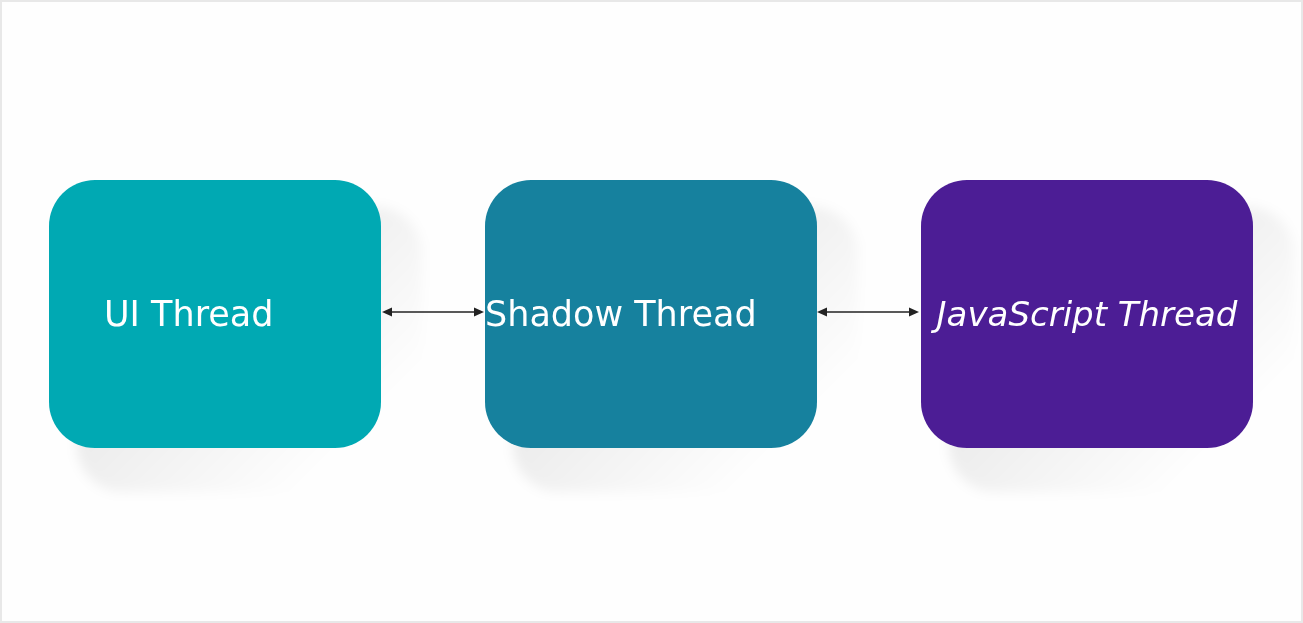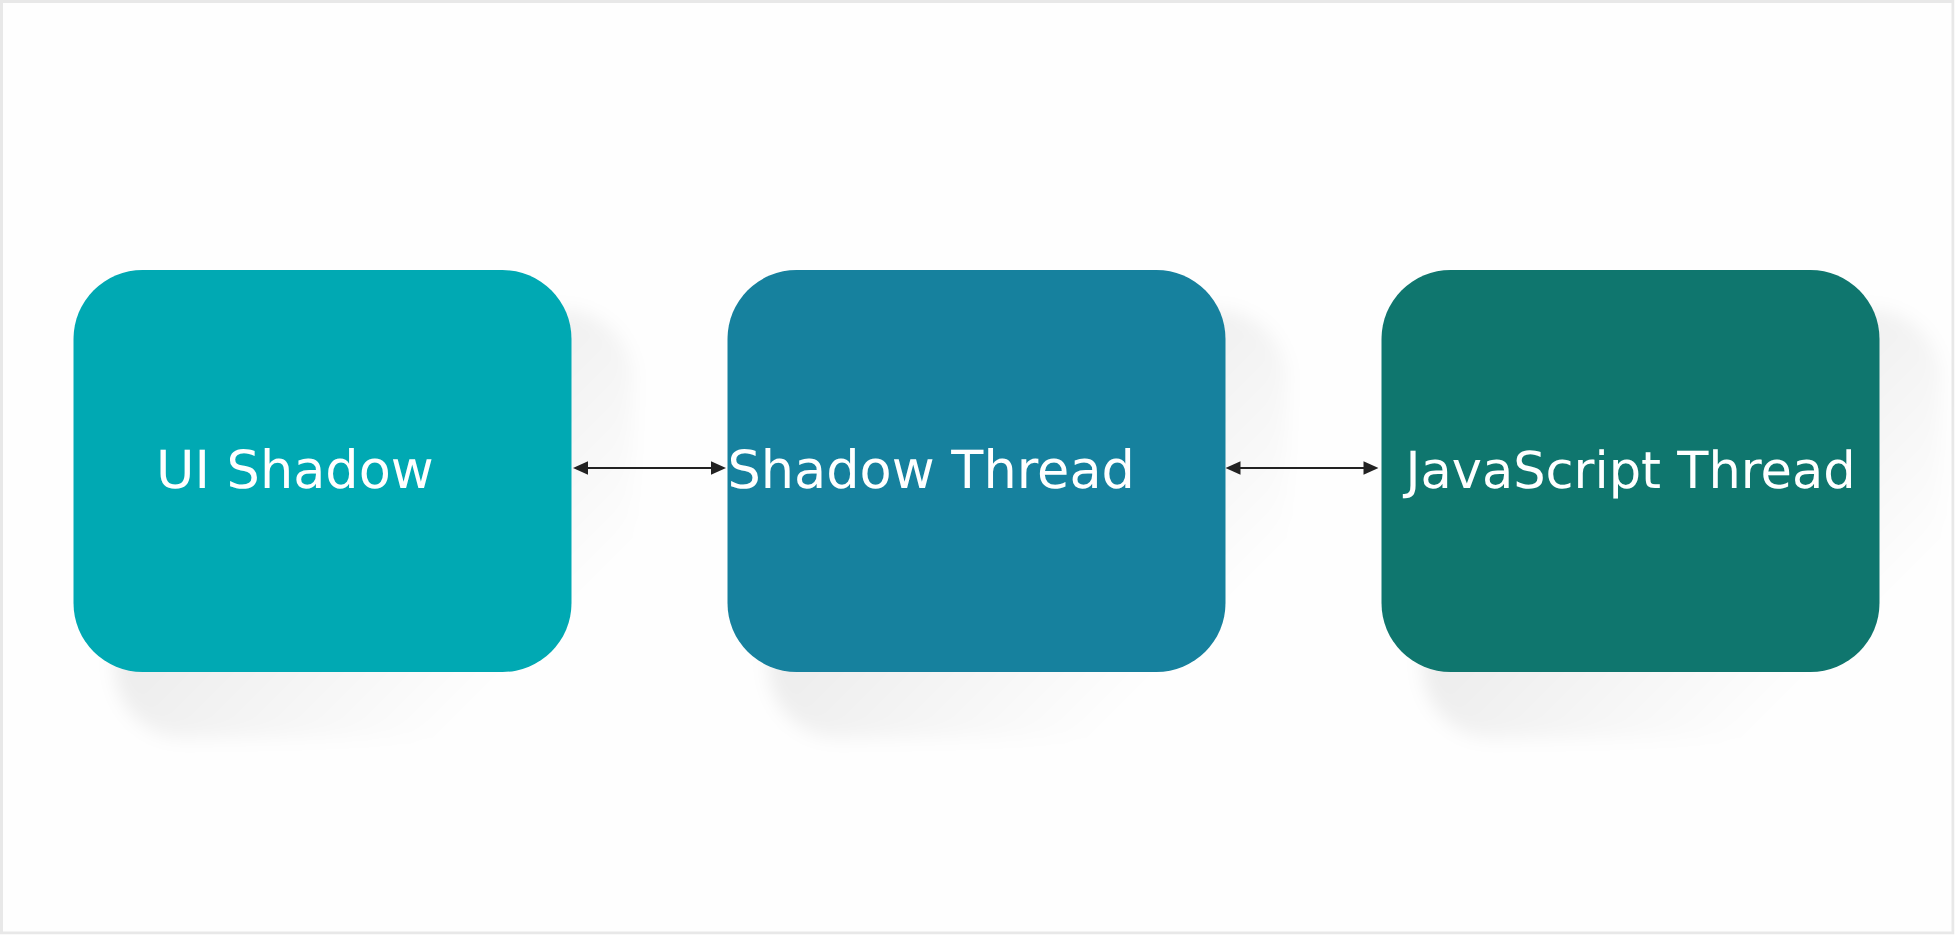--- a/index.html
+++ b/index.html
@@ -62,28 +62,28 @@
 </head>
 <body>
 
 <div class="canvas">
 
   <div class="shadow" style="left:75px; top:205px; width:345px; height:285px;"></div>
   <div class="shadow" style="left:511px; top:205px; width:345px; height:285px;"></div>
   <div class="shadow" style="left:947px; top:205px; width:345px; height:285px;"></div>
 
   <div class="node" id="node-ui" style="background:#00a9b3;">
-    <span class="label">UI Shadow</span>
+    <span class="label">UI Thread</span>
   </div>
 
   <div class="node" id="node-shadow" style="background:#16819e;">
     <span class="label">Shadow Thread</span>
   </div>
 
-  <div class="node" id="node-js" style="background:#0f766e;">
+  <div class="node" id="node-js" style="background:#4c1d95;font-style:italic;">
     <span class="label">JavaScript Thread</span>
   </div>
 
   <div class="arrow" style="left:380px; width:102px;">
     <svg width="102" height="14" viewBox="0 0 102 14">
       <line x1="8" y1="7" x2="94" y2="7" stroke="#222222" stroke-width="1.3"></line>
       <polygon points="0,7 10,2.5 10,11.5" fill="#222222"></polygon>
       <polygon points="102,7 92,2.5 92,11.5" fill="#222222"></polygon>
     </svg>
   </div>

